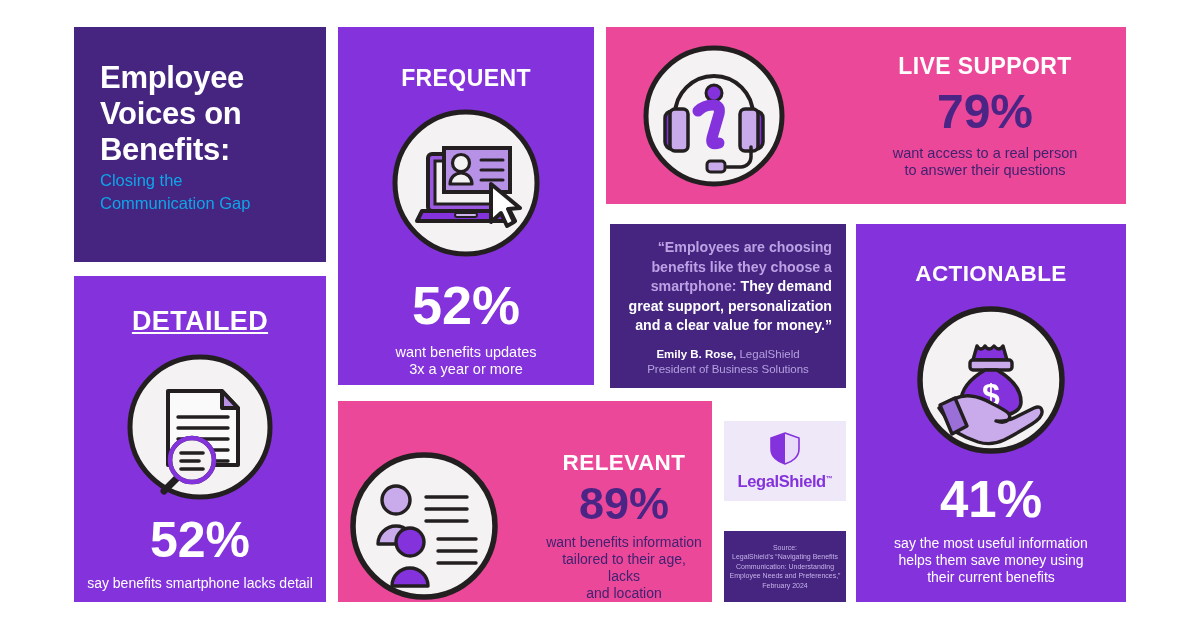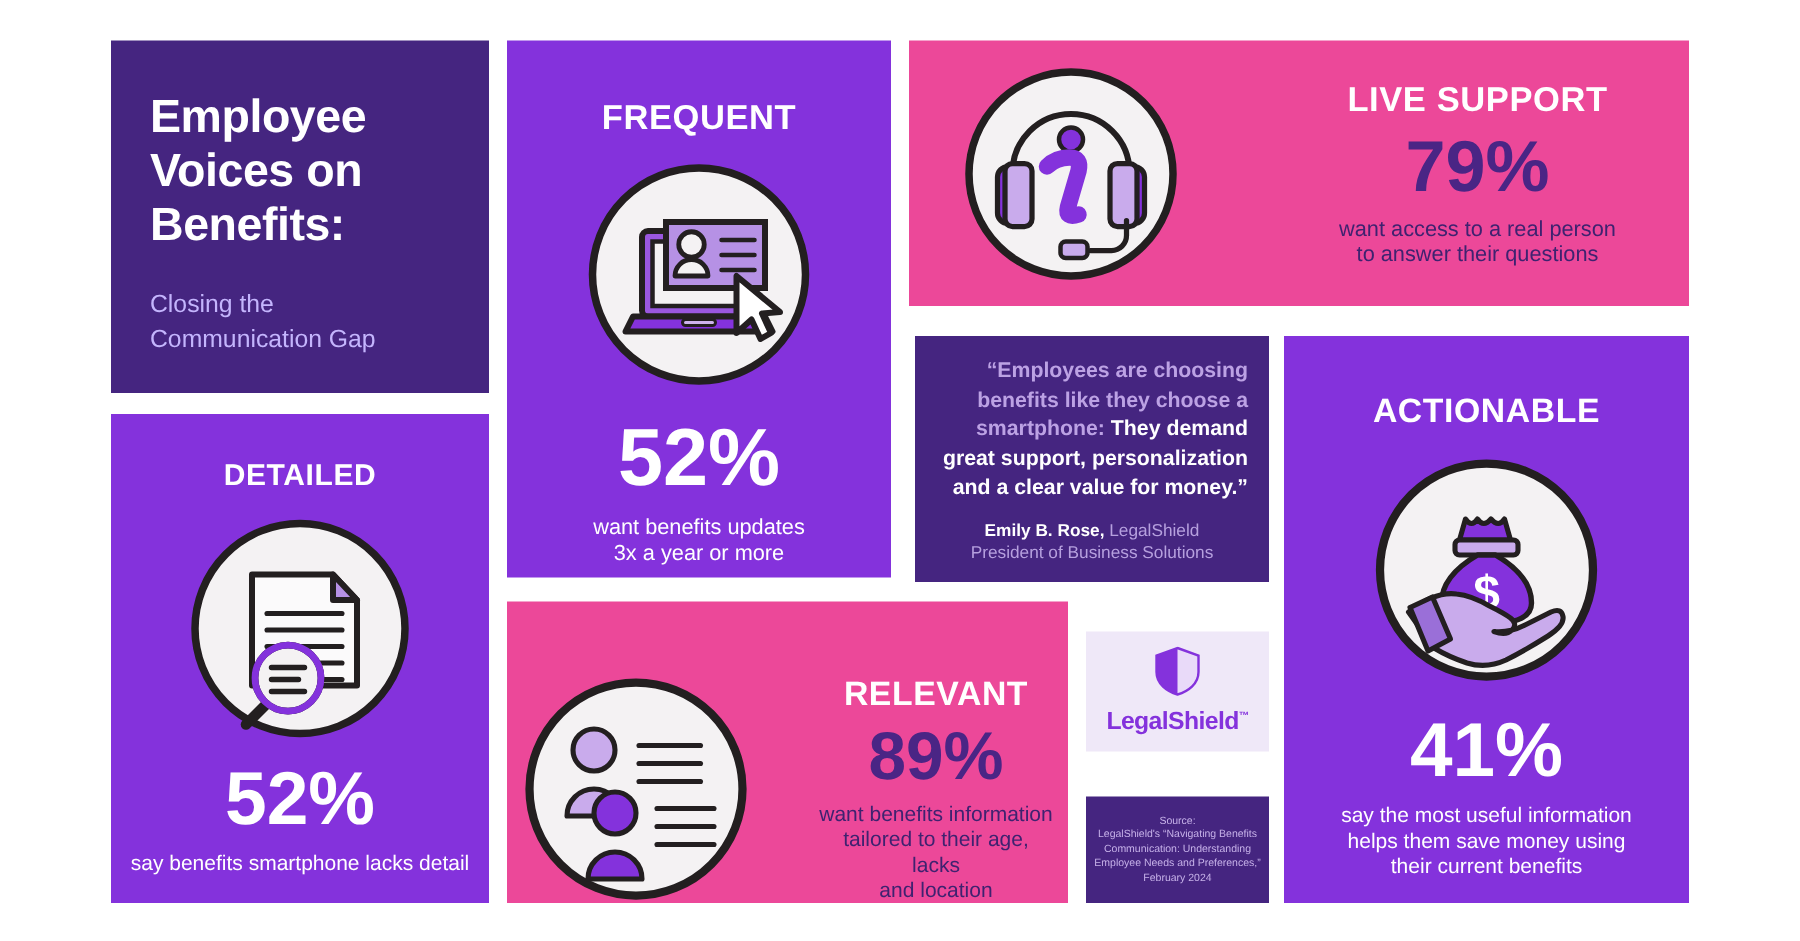--- a/index.html
+++ b/index.html
@@ -17,35 +17,35 @@
   .p-light  { background: #ec4899; gap: 36px; }
   .p-pale   { background: #EFE8F8; }
 
   
   #title-block { left: 74px; top: 27px; width: 252px; height: 235px; }
   .title-h {
     color: #ffffff; font-weight: bold; font-size: 31px; line-height: 36px;
     letter-spacing: -0.3px; padding: 0 0 0 26px; margin-top: 33px;
   }
   .title-sub {
-    color: #c4b5fd; font-size: 16.5px; line-height: 23px;
-    padding: 0 0 0 26px; margin-top: 24px;
+    color: #0ea5e9; font-size: 16.5px; line-height: 23px;
+    padding: 0 0 0 26px; margin-top: 1px;
   }
 
   
   .kicker {
     font-weight: bold; letter-spacing: 0.4px; text-align: center;
     color: #ffffff; font-size: 22px;
   }
   .bignum { font-weight: bold; text-align: center; line-height: 1; }
   .caption { text-align: center; line-height: 17px; }
 
   
   #detailed-panel { left: 74px; top: 276px; width: 252px; height: 326px; }
-  #detailed-panel .kicker { margin-top: 30px; font-size: 20px; }
+  #detailed-panel .kicker { margin-top: 30px; font-size: 27px; text-decoration: underline; }
   #detailed-icon-wrap { display:flex; justify-content:center; margin-top: 16px; }
   #detailed-panel .bignum { color:#fff; font-size: 50px; margin-top: 14px; }
   #detailed-panel .caption { color:#fff; font-size: 14px; margin-top: 10px; }
 
   
   #frequent-panel { left: 338px; top: 27px; width: 256px; height: 358px; }
   #frequent-panel .kicker { margin-top: 38px; font-size: 23px; }
   #frequent-icon-wrap { display:flex; justify-content:center; margin-top: 16px; }
   #frequent-panel .bignum { color:#fff; font-size: 54px; margin-top: 20px; }
   #frequent-panel .caption { color:#fff; font-size: 14.5px; margin-top: 12px; }

